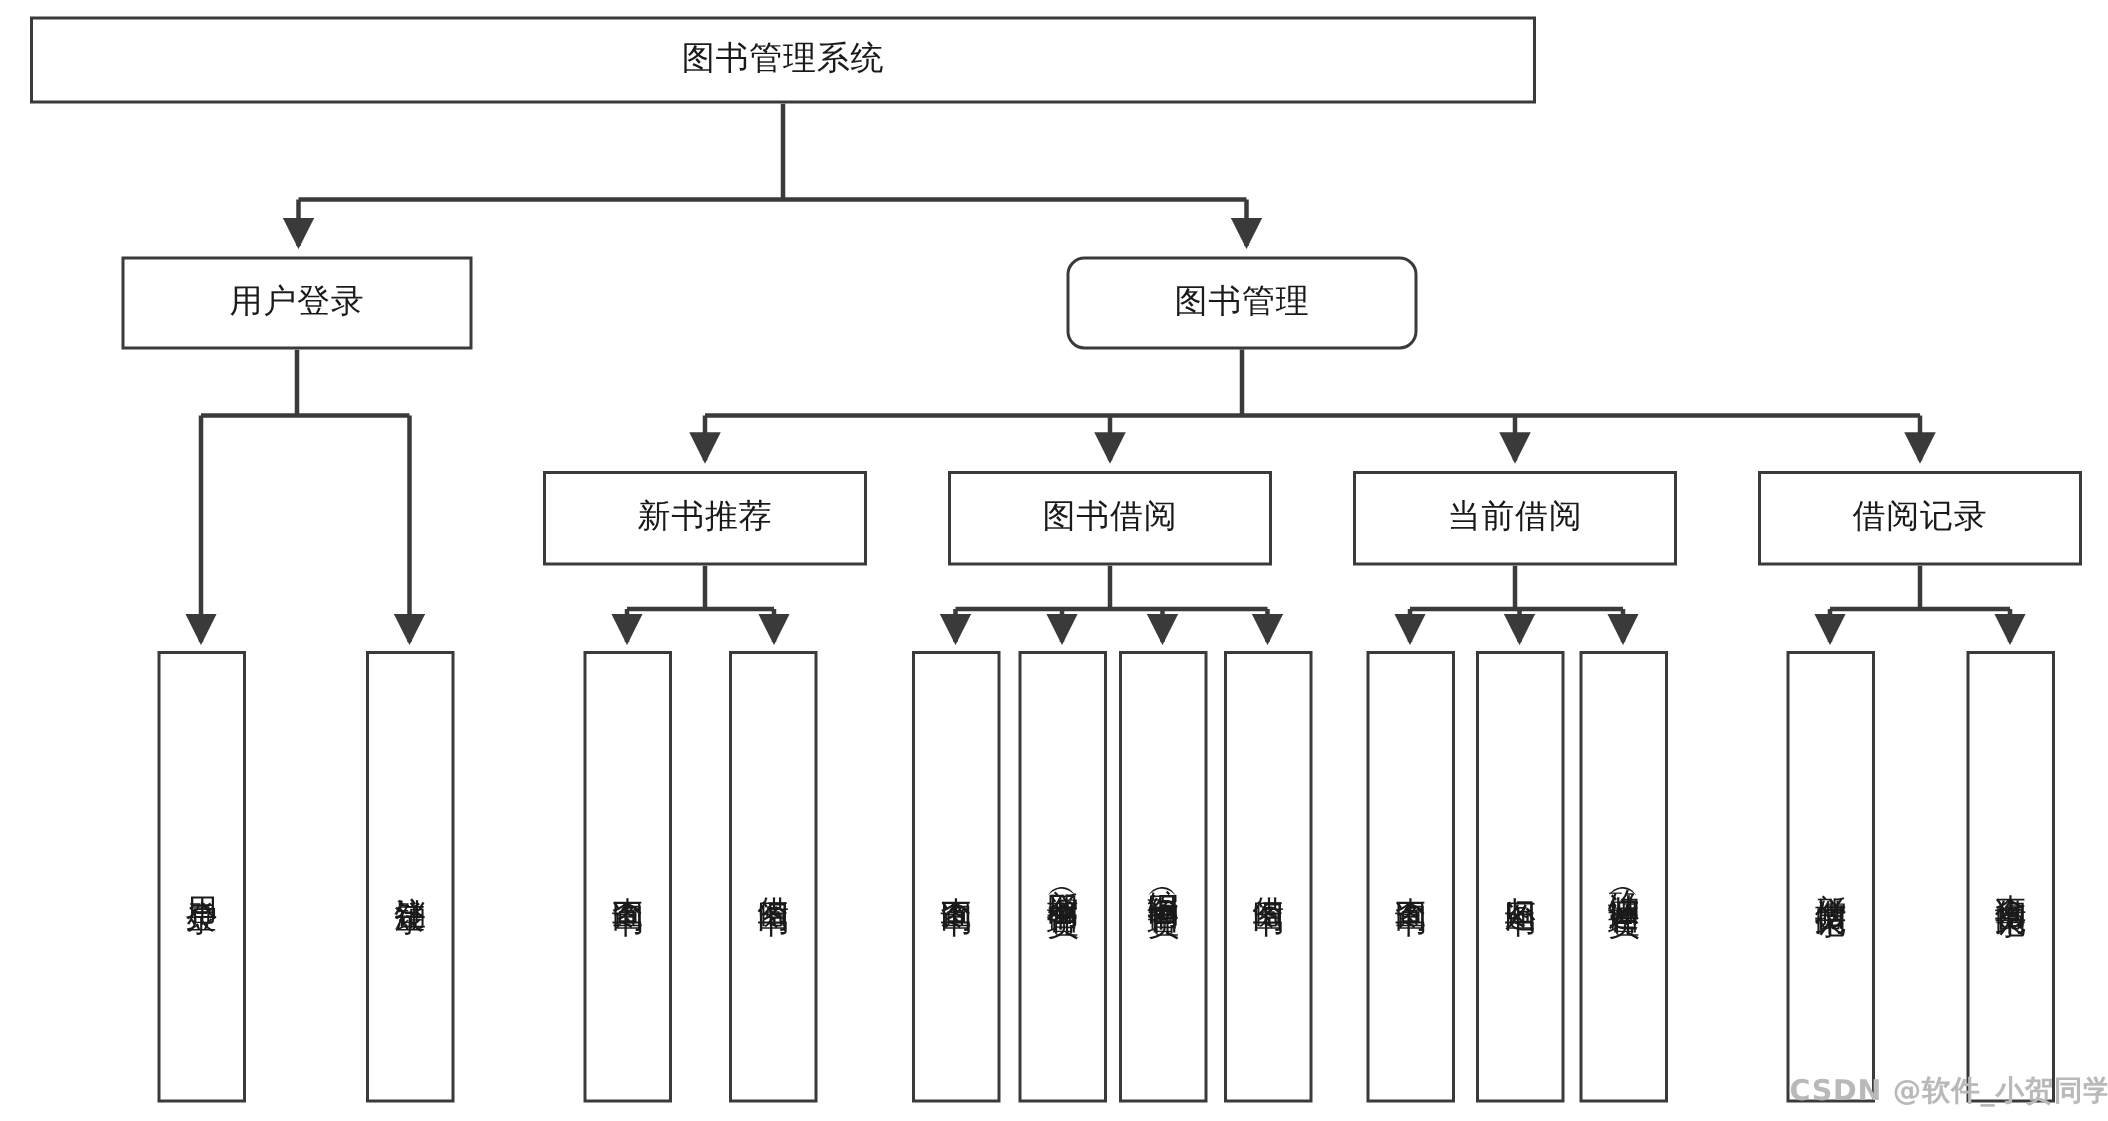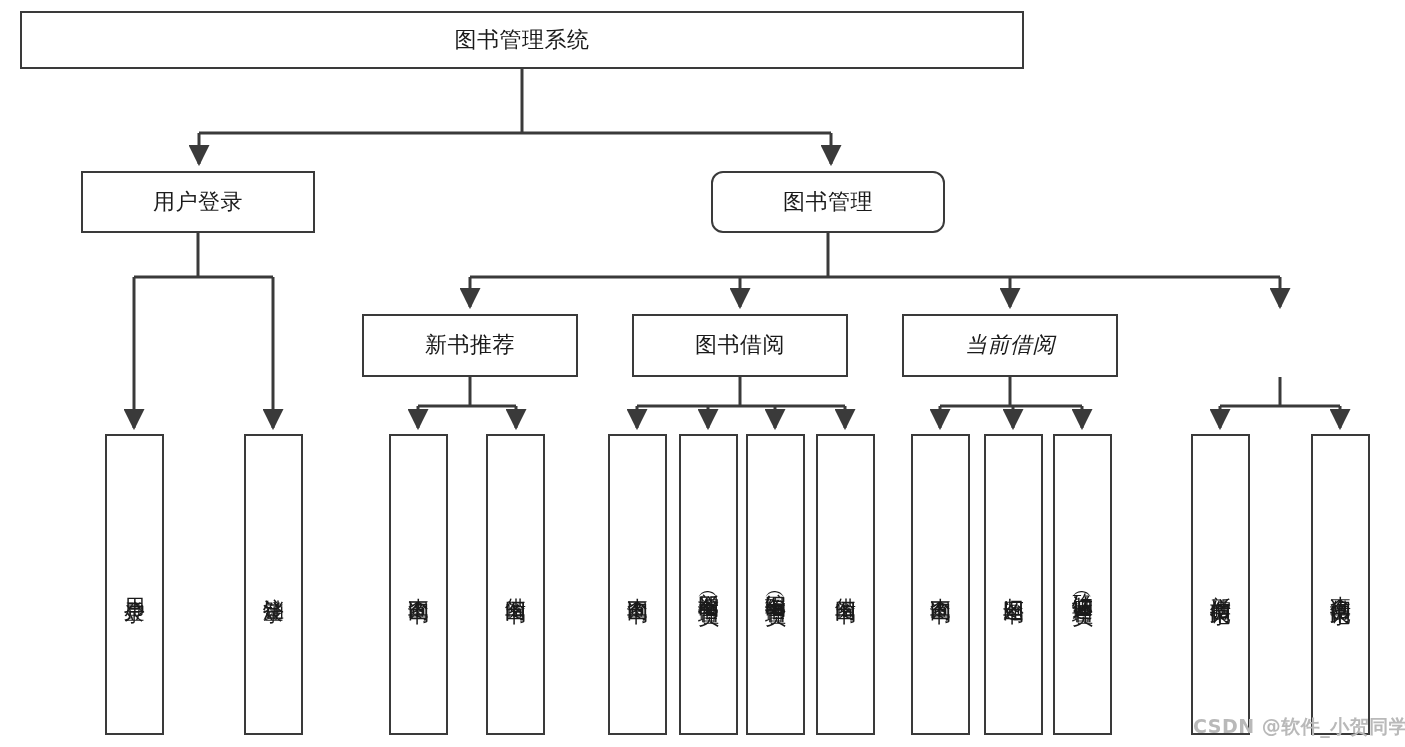--- a/index.html
+++ b/index.html
@@ -127,22 +127,25 @@
   <div class="node node-h" style="left:711px; top:171px; width:234px; height:62px;border-radius:12px;">
     <span class="label">图书管理</span>
   </div>
 
   <div class="node node-h" style="left:362px; top:314px; width:216px; height:63px;">
     <span class="label">新书推荐</span>
   </div>
   <div class="node node-h" style="left:632px; top:314px; width:216px; height:63px;">
     <span class="label">图书借阅</span>
   </div>
-  <div class="node node-h" style="left:902px; top:314px; width:216px; height:63px;font-style:italic;">
+  <div class="node node-h" style="left:902px; top:314px; width:216px; height:63px;">
     <span class="label">当前借阅</span>
+  </div>
+  <div class="node node-h" style="left:1172px; top:314px; width:216px; height:63px;">
+    <span class="label">借阅记录</span>
   </div>
 
   <div class="node node-v" style="left:105px; top:434px; width:59px; height:301px;">
     <span class="label">用户登录</span>
   </div>
   <div class="node node-v" style="left:244px; top:434px; width:59px; height:301px;">
     <span class="label">注销登录</span>
   </div>
   <div class="node node-v" style="left:389px; top:434px; width:59px; height:301px;">
     <span class="label">查询图书</span>

